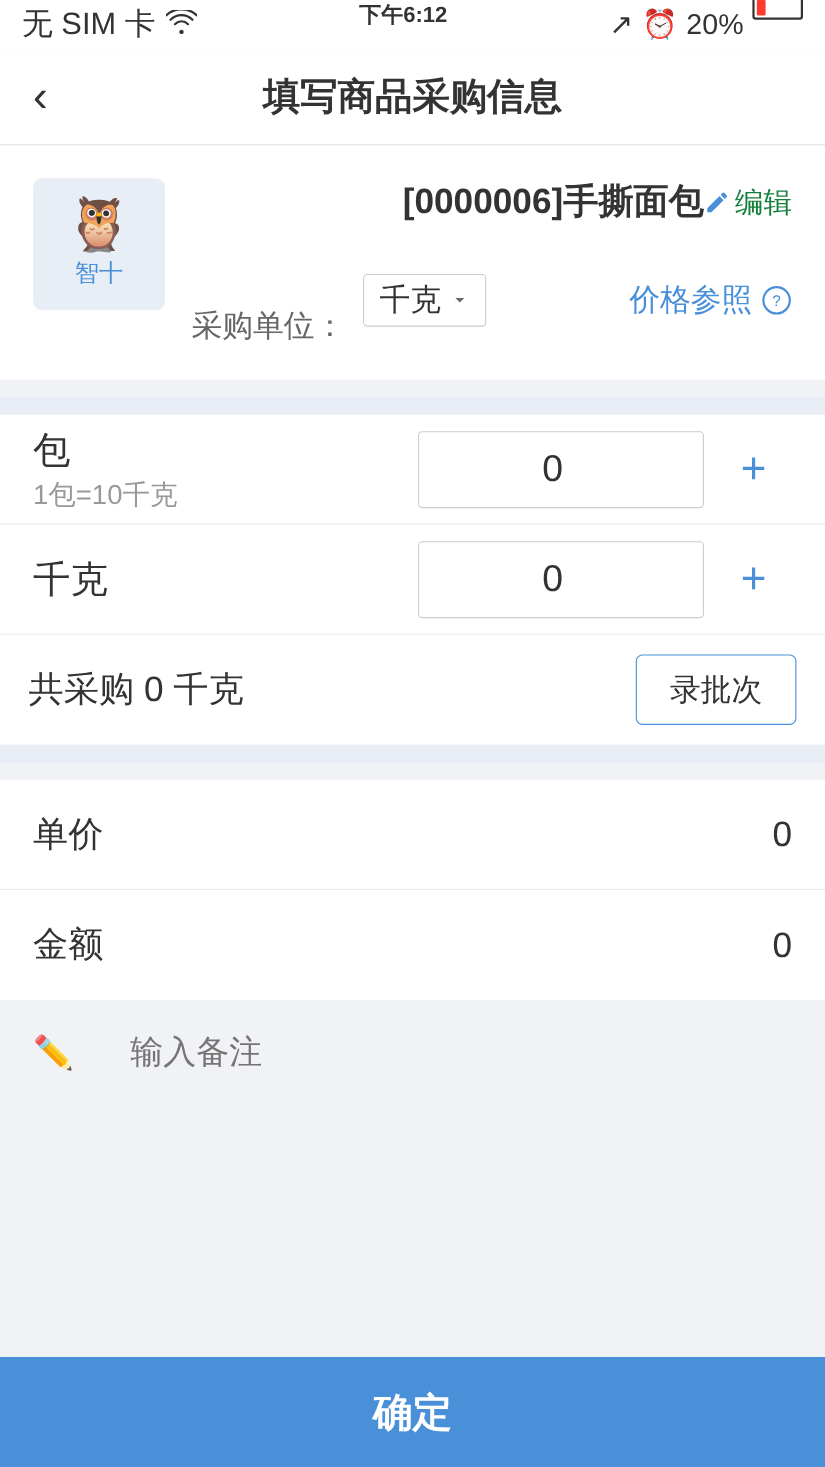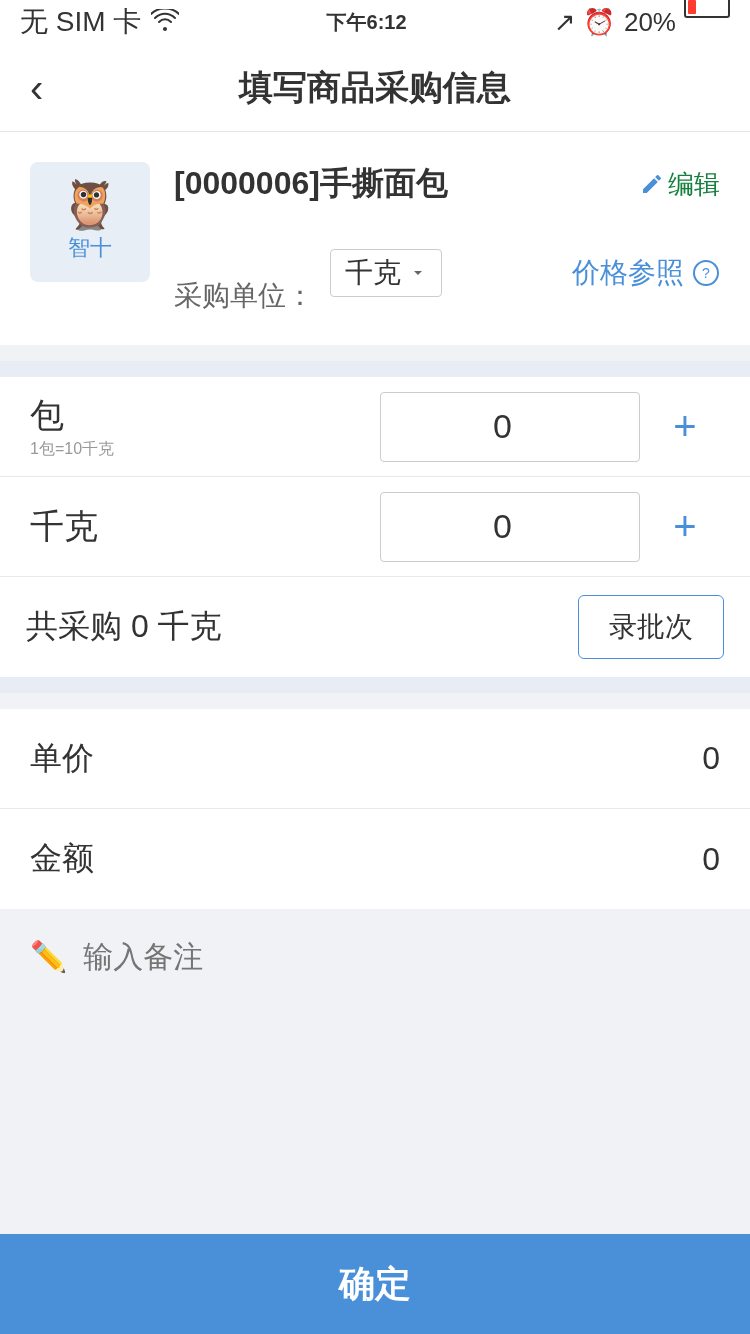--- a/index.html
+++ b/index.html
@@ -10,21 +10,20 @@
       font-family: -apple-system, 'PingFang SC', 'Helvetica Neue', sans-serif;
       background: #f0f2f5;
       font-size: 32px;
       color: #333;
     }
 
     
     .status-bar {
       display: flex;
       justify-content: space-between;
-      align-items: center;
       height: 44px;
       background: #fff;
       padding: 0 20px;
       font-size: 28px;
       font-weight: 500;
     }
     .status-left { display: flex; align-items: center; gap: 10px; }
     .status-center { font-size: 20px; font-weight: 600; }
     .status-right { display: flex; align-items: center; gap: 8px; font-size: 26px; }
     .battery-body {
@@ -102,21 +101,21 @@
     .product-image-label {
       font-size: 22px;
       color: #4a90d9;
       margin-top: 4px;
     }
     .product-info {
       flex: 1;
     }
     .product-name-row {
       display: flex;
-      justify-content: space-between;
+      justify-content: flex-end;
       align-items: center;
       margin-bottom: 24px;
     }
     .product-name {
       font-size: 32px;
       font-weight: 600;
       color: #333;
     }
     .edit-btn {
       font-size: 26px;
@@ -178,21 +177,21 @@
       display: flex;
       flex-direction: column;
       min-width: 120px;
     }
     .input-label-main {
       font-size: 34px;
       color: #333;
       font-weight: 500;
     }
     .input-label-sub {
-      font-size: 16px;
+      font-size: 25px;
       color: #999;
     }
     .input-field-wrap {
       flex: 1;
       display: flex;
       align-items: center;
       justify-content: flex-end;
       gap: 0;
     }
     .number-input {
@@ -281,20 +280,21 @@
       font-size: 30px;
       color: #999;
     }
     .remark-input {
       flex: 1;
       font-size: 30px;
       color: #7f1d1d;
       background: transparent;
       border: none;
       outline: none;
+      margin-left: 35px;
     }
 
     
     .content-area {
       flex: 1;
       background: #f0f2f5;
     }
 
     
     .bottom-btn {

